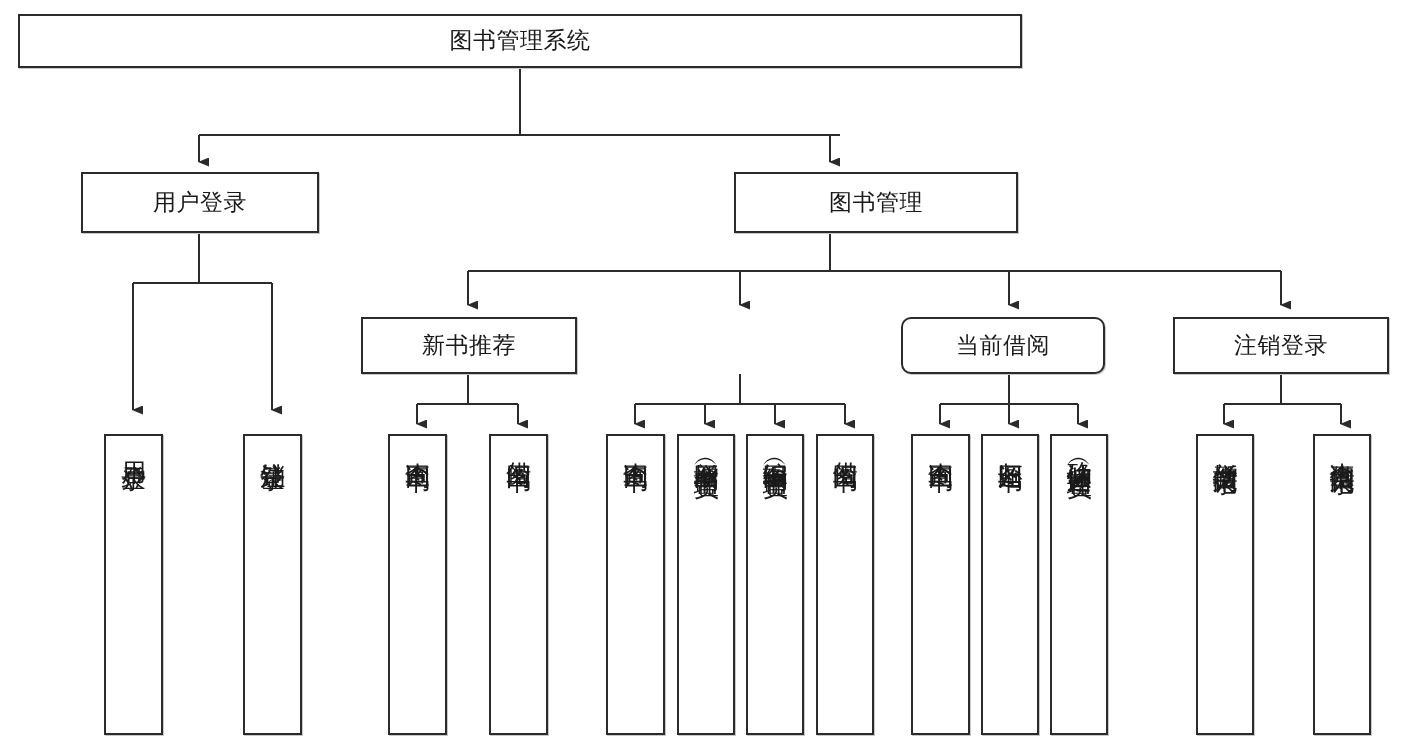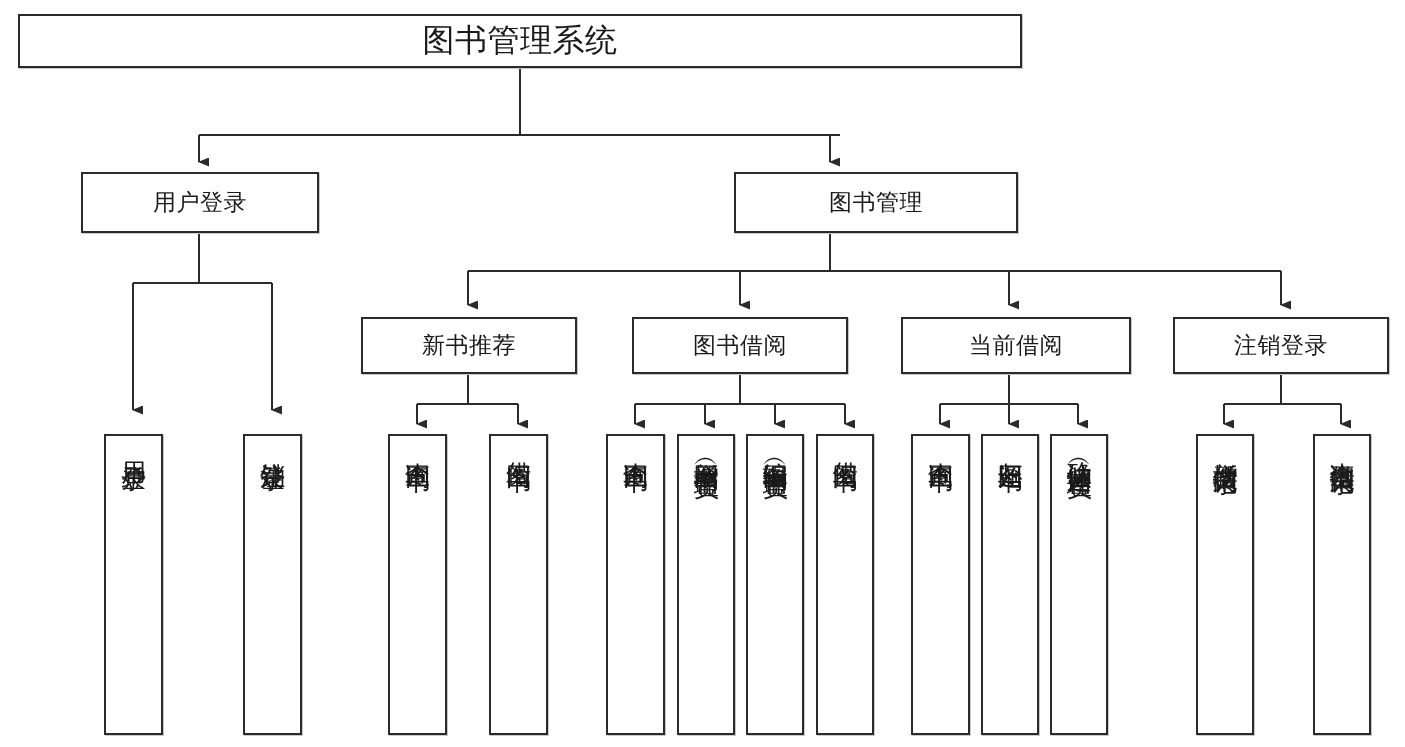--- a/index.html
+++ b/index.html
@@ -41,21 +41,21 @@
   .node-label {
     display: block;
     line-height: 1.18;
     white-space: pre;
   }
   .node.horizontal .node-label {
     font-size: 23px;
     letter-spacing: 0.5px;
   }
   .node.root .node-label {
-    font-size: 32px;
+    font-size: 23px;
   }
   .node.vertical {
     align-items: flex-start;
     padding-top: 6px;
   }
   .node.vertical .node-label {
     writing-mode: vertical-rl;
     text-orientation: upright;
     font-size: 25px;
     line-height: 1.02;
@@ -133,24 +133,21 @@
   <div class="node horizontal" style="left:81px; top:172px; width:238px; height:61px;">
     <span class="node-label">用户登录</span>
   </div>
   <div class="node horizontal" style="left:720px; top:172px; width:284px; height:61px;margin-left:14px;">
     <span class="node-label">图书管理</span>
   </div>
 
   <div class="node horizontal" style="left:361px; top:317px; width:216px; height:57px;">
     <span class="node-label">新书推荐</span>
   </div>
-  <div class="node horizontal" style="left:632px; top:317px; width:216px; height:57px;">
-    <span class="node-label">图书借阅</span>
-  </div>
-  <div class="node horizontal" style="left:901px; top:317px; width:230px; height:57px;">
+  <div class="node horizontal" style="left:901px; top:317px; width:204px; height:57px;border-radius:10px;">
     <span class="node-label">当前借阅</span>
   </div>
   <div class="node horizontal" style="left:1173px; top:317px; width:216px; height:57px;">
     <span class="node-label">注销登录</span>
   </div>
 
   <div class="node vertical" style="left:104px; top:434px; width:59px; height:301px;">
     <span class="node-label">用户登录</span>
   </div>
   <div class="node vertical" style="left:243px; top:434px; width:59px; height:301px;">

